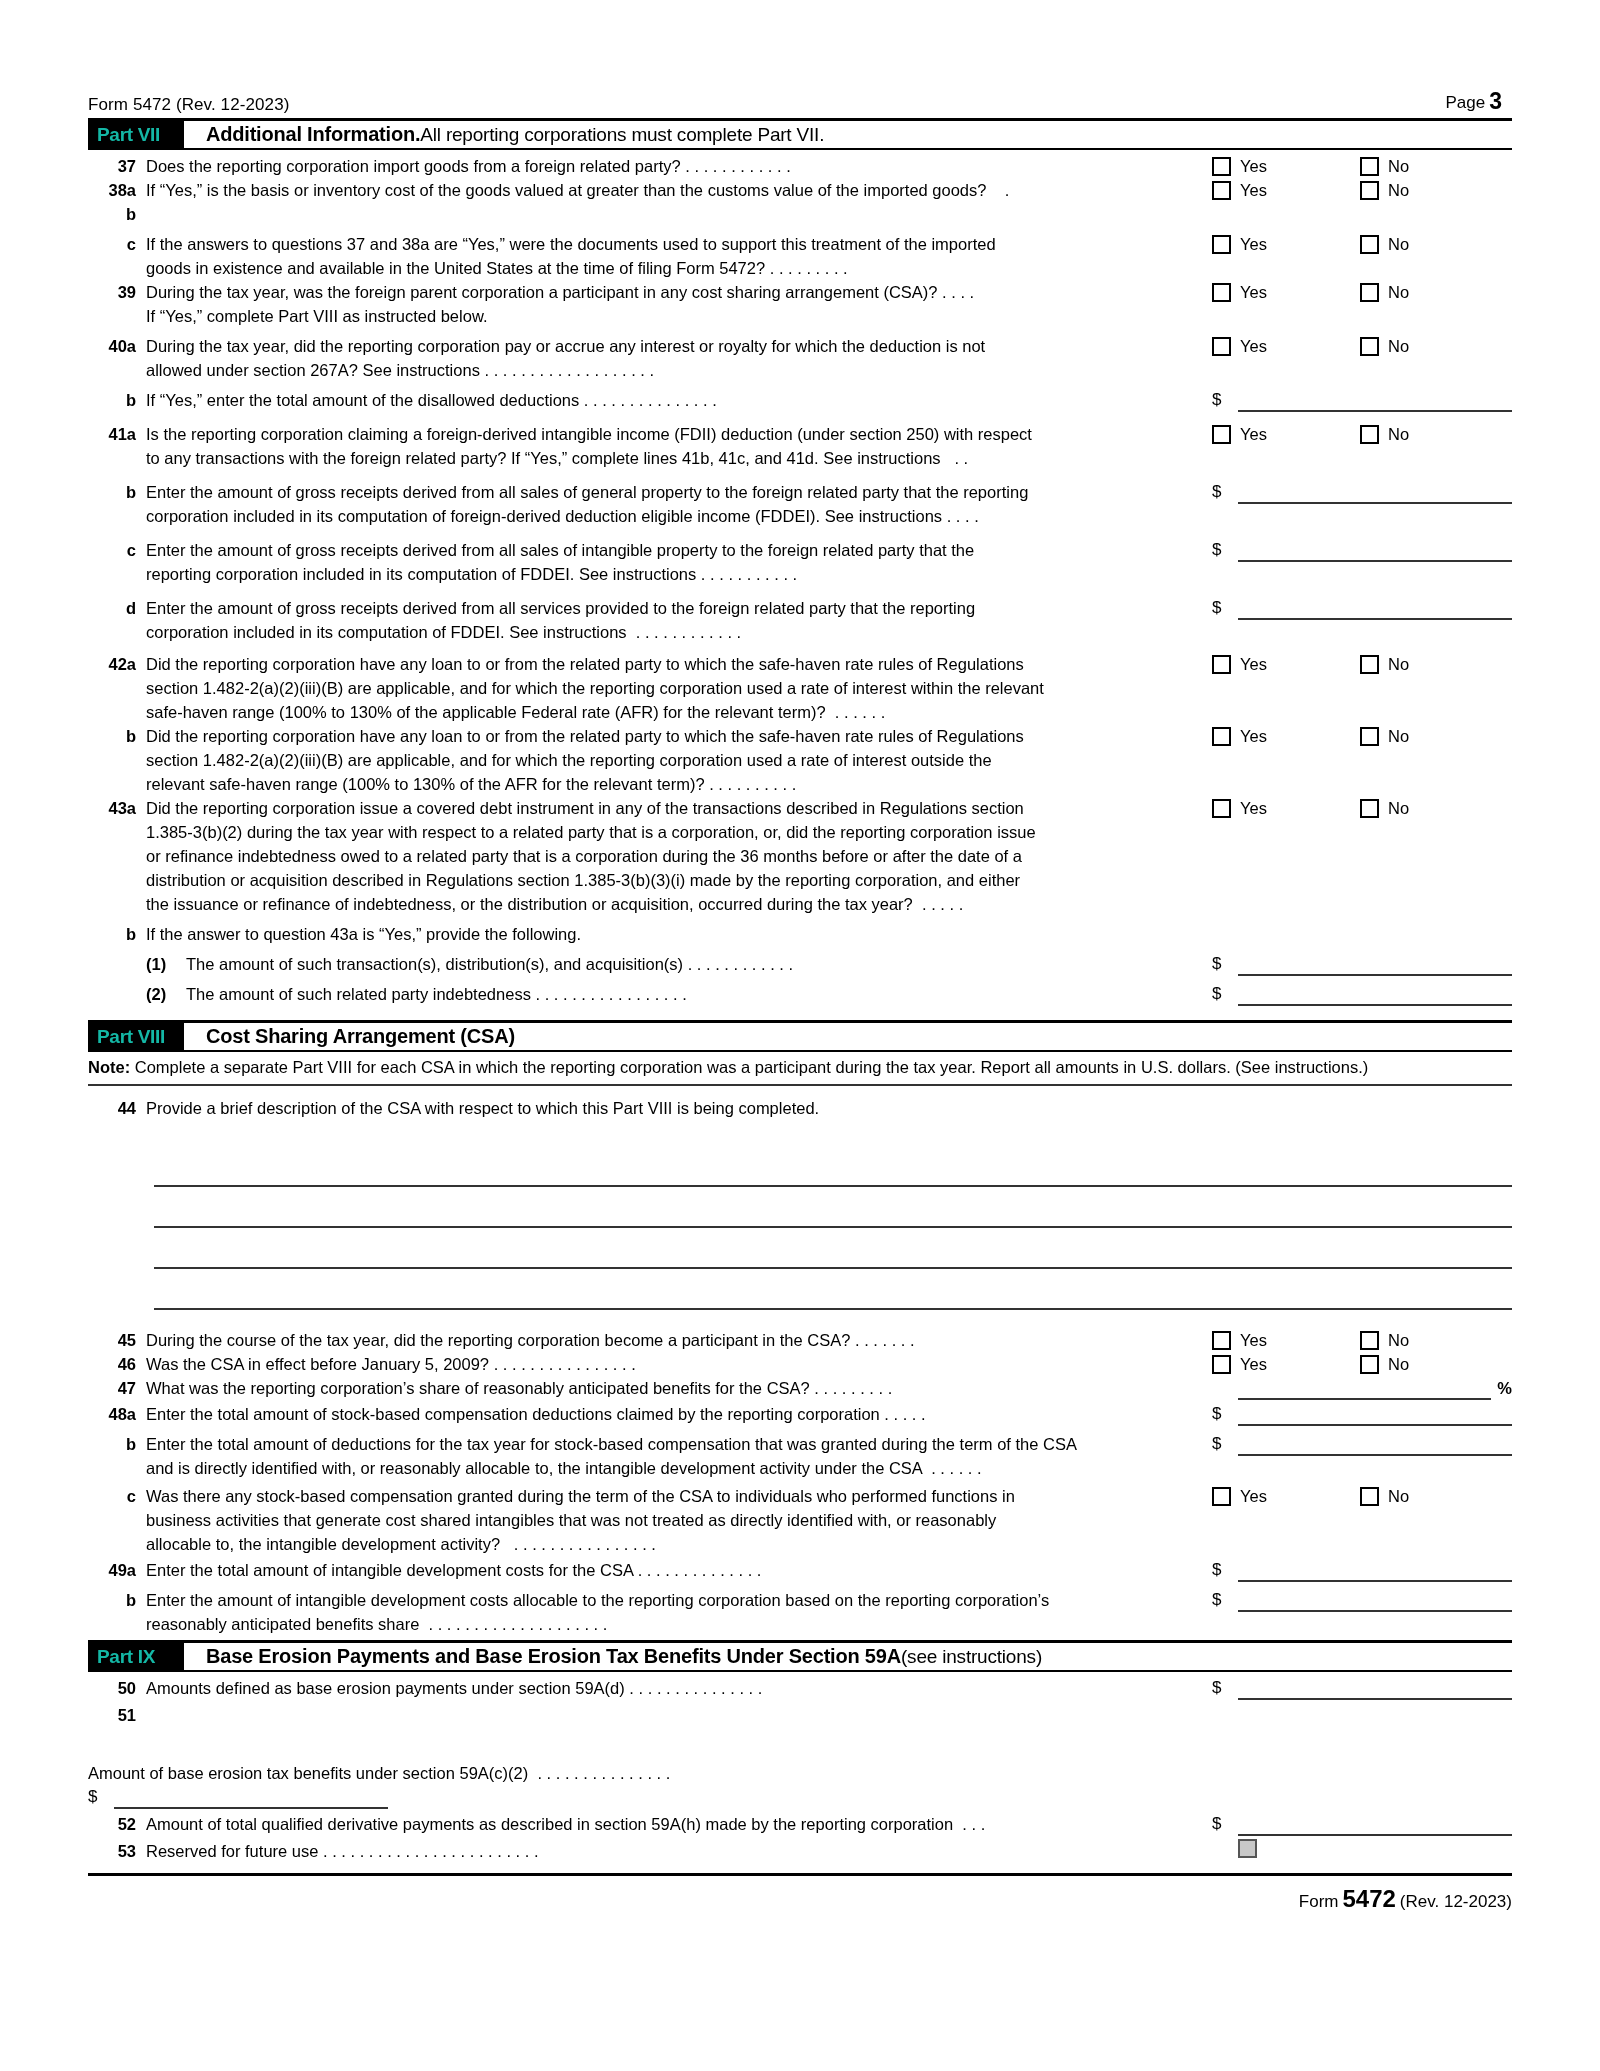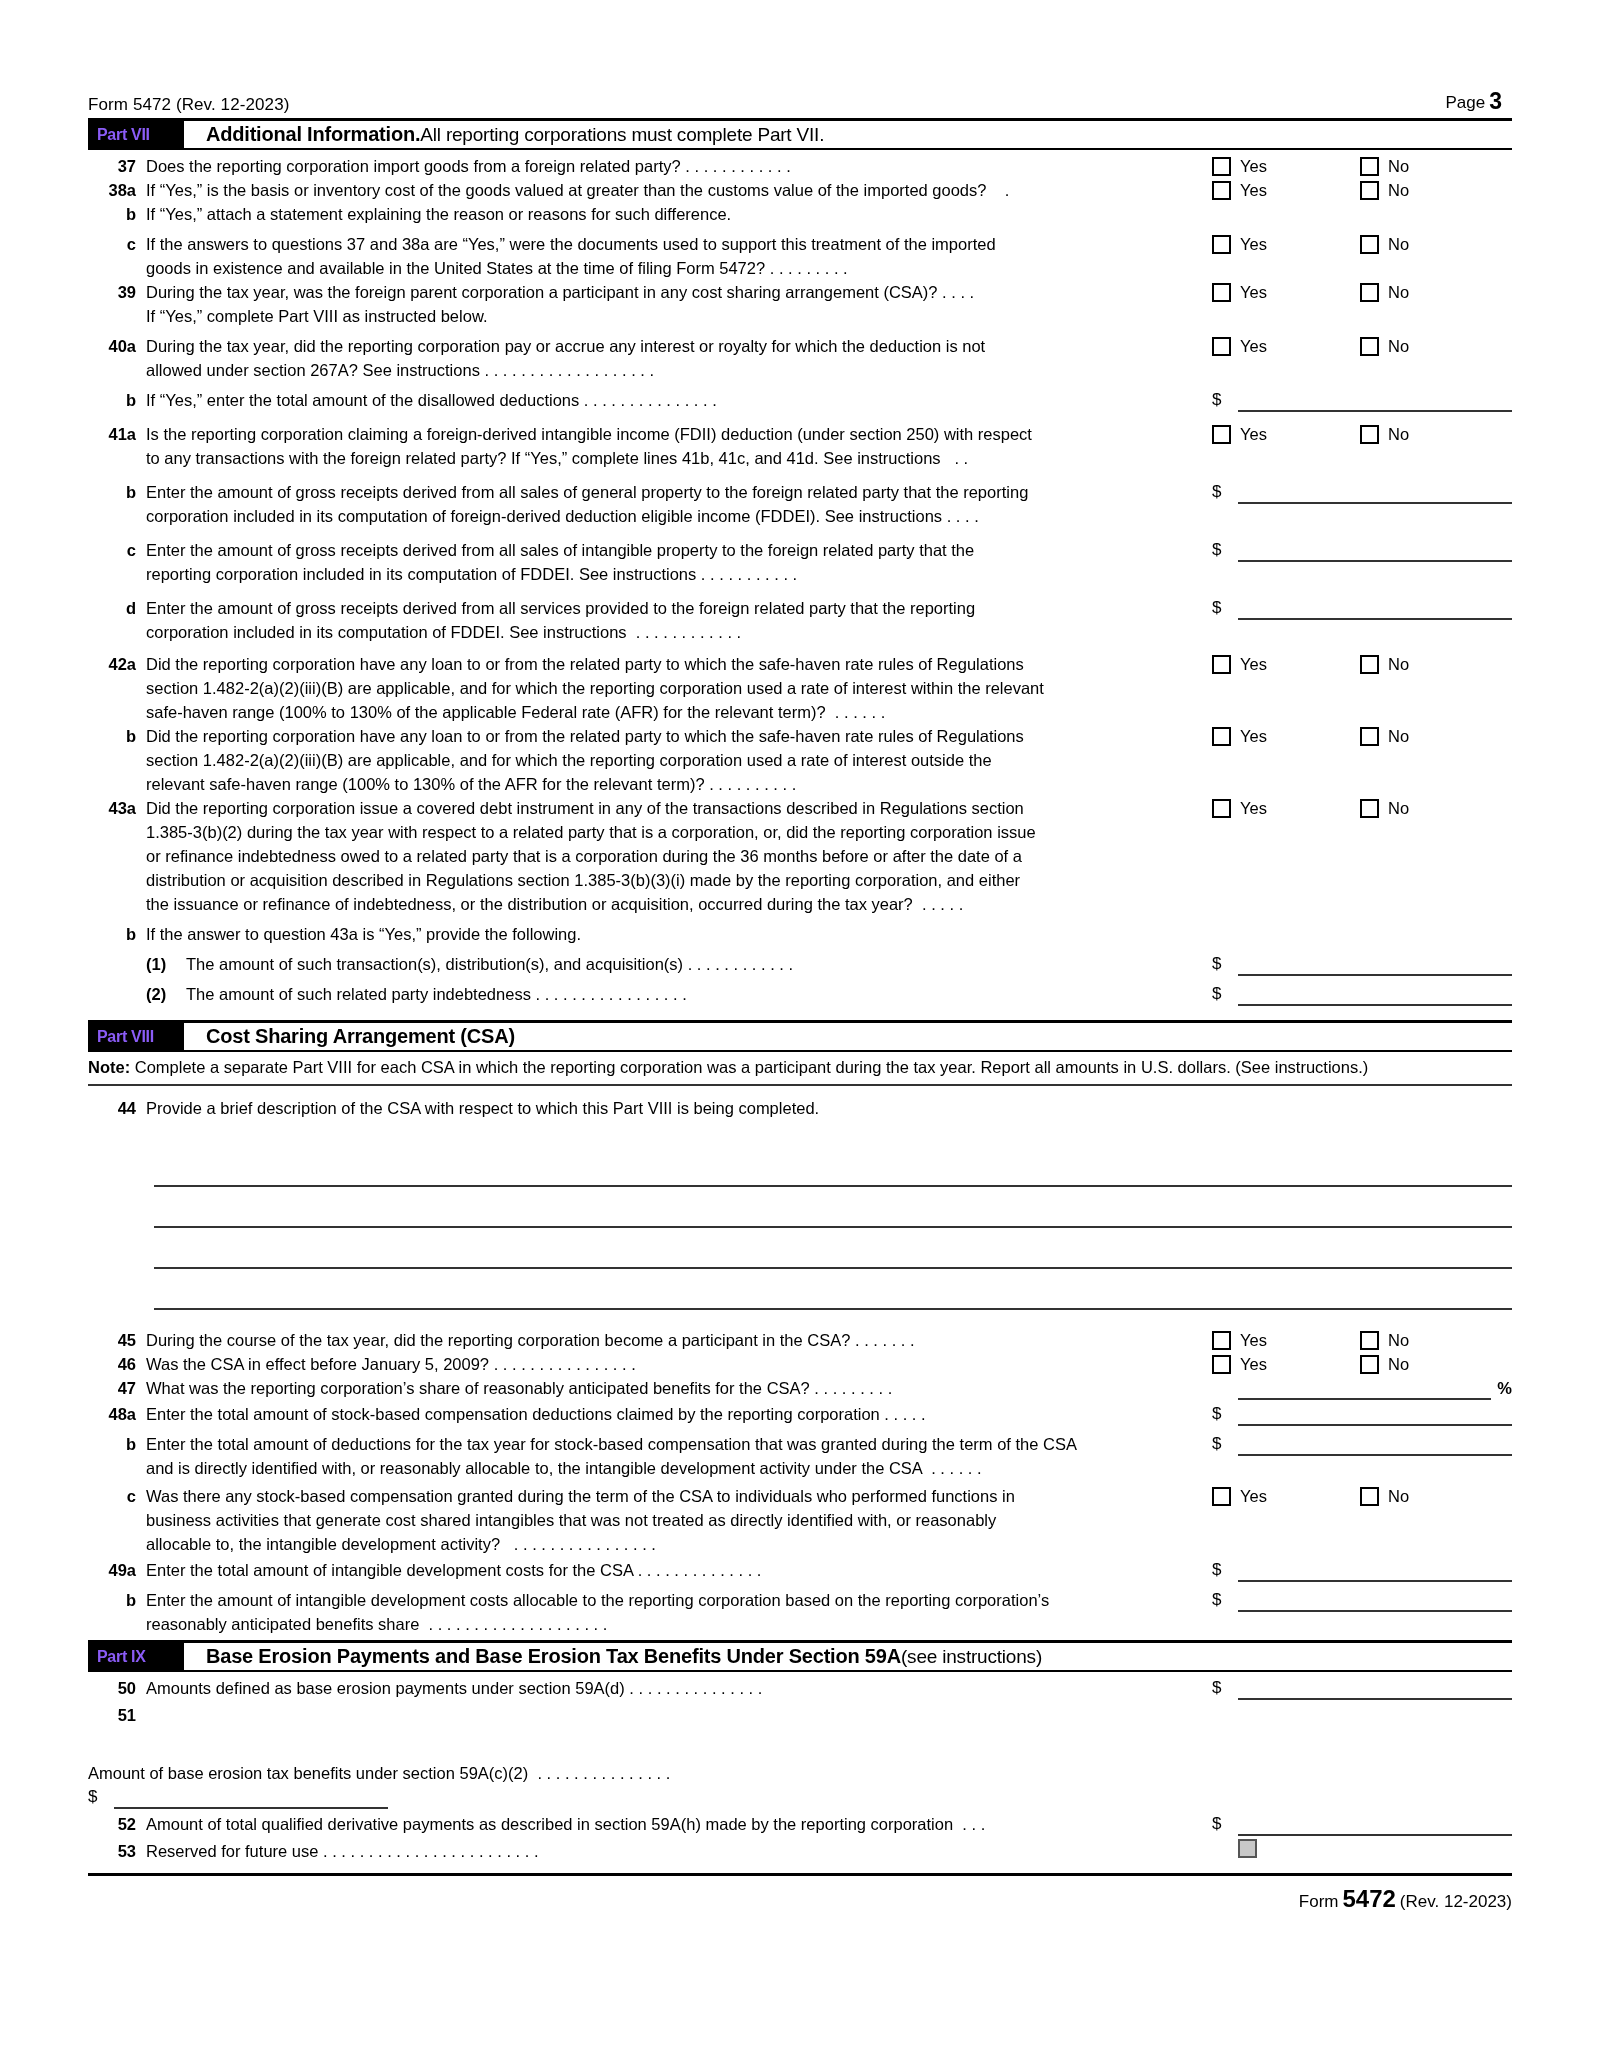--- a/index.html
+++ b/index.html
@@ -36,23 +36,23 @@
   .part-band {
     display: flex;
     align-items: stretch;
     border-top: 3px solid #000;
     border-bottom: 2px solid #000;
     height: 32px;
     margin-bottom: 0px;
   }
   .part-tag {
     background: #000;
-    color: #8b5cf6;
+    color: #14b8a6;
     font-weight: bold;
-    font-size: 16px;
+    font-size: 19px;
     padding: 0 9px 0 9px;
     display: flex;
     align-items: center;
     letter-spacing: -0.3px;
     min-width: 96px;
   }
   .part-title {
     display: flex;
     align-items: center;
     font-size: 20px;
@@ -209,23 +209,20 @@
         <div class="cbwrap">
             <span class="cb"></span>
             <span class="cblabel">No</span>
           </div>
       </div>
     </div>
   </div>
 
   <div class="q">
     <div class="num">b</div>
-    <div class="body-col">
-        <span class="txt">If “Yes,” attach a statement explaining the reason or reasons for such difference.</span>
-      </div>
     <div class="ansbox"></div>
   </div>
 
   <div class="q" style="margin-top:6px;">
     <div class="num">c</div>
     <div class="body-col">
       <span class="txt">If the answers to questions 37 and 38a are “Yes,” were the documents used to support this treatment of the imported</span>
       <span class="txt"><span>goods in existence and available in the United States at the time of filing Form 5472?</span> <span class="dotfill">.   .   .   .   .   .   .   .   .</span></span>
     </div>
     <div class="ansbox" style="align-items:flex-end;">

